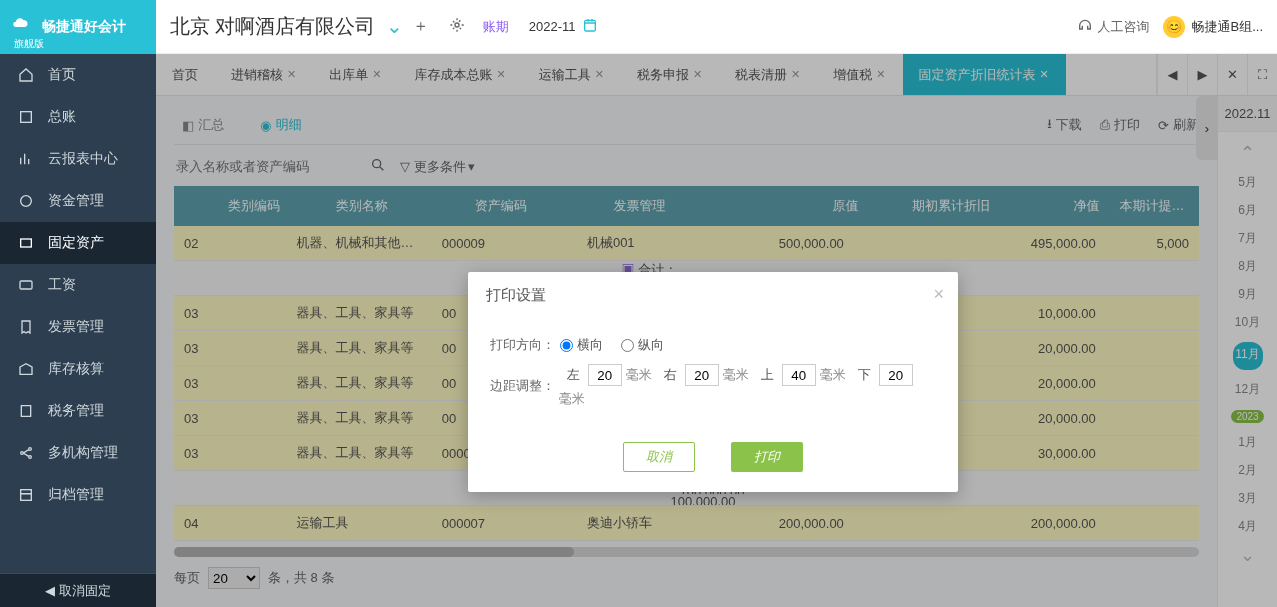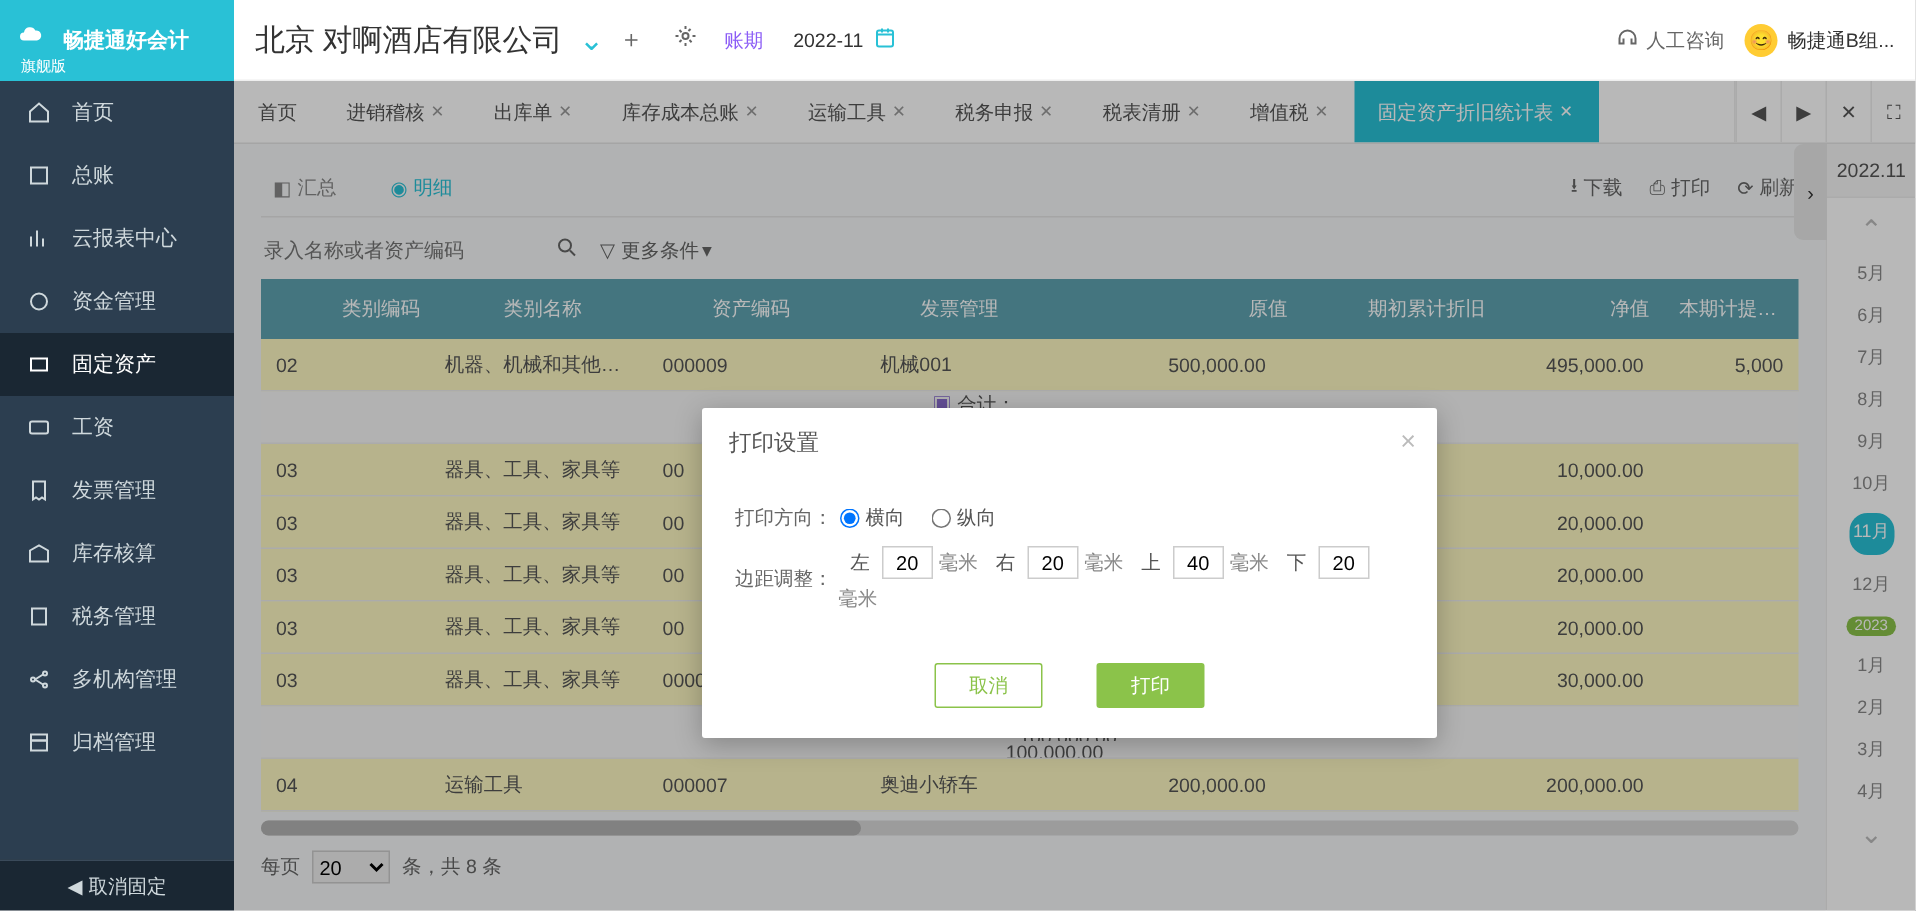--- a/index.html
+++ b/index.html
@@ -97,21 +97,21 @@
 .modal-head .close { position: absolute; right: 14px; top: 12px; color: #bbb; font-size: 18px; cursor: pointer; }
 .modal-body { padding: 6px 22px 14px 22px; font-size: 13px; color: #555; }
 .row { display: flex; align-items: center; margin: 10px 0; }
 .row .lbl { width: 70px; color: #666; }
 .row label { margin-right: 18px; display: flex; align-items: center; }
 .row input[type=radio] { margin-right: 4px; }
 .mg-group { display: flex; align-items: center; flex-wrap: wrap; gap: 4px; }
 .mg-group span.k { margin: 0 4px 0 8px; }
 .mg-group input { width: 34px; height: 22px; border: 1px solid #ccc; text-align: center; }
 .mg-group span.u { color: #888; }
-.modal-foot { display: flex; justify-content: center; gap: 36px; padding: 10px 0 20px 0; }
+.modal-foot { display: flex; justify-content: center; gap: 36px; padding: 10px 0 20px 0; font-style: italic; }
 .btn { width: 72px; height: 30px; border-radius: 2px; display: flex; align-items: center; justify-content: center; cursor: pointer; font-size: 13px; }
 .btn-cancel { border: 1px solid #8bc34a; color: #8bc34a; background: #fff; }
 .btn-ok { background: #8bc34a; color: #fff; }
 
 svg { width: 16px; height: 16px; }
 </style>
 </head>
 <body>
 
 <div class="brand">

